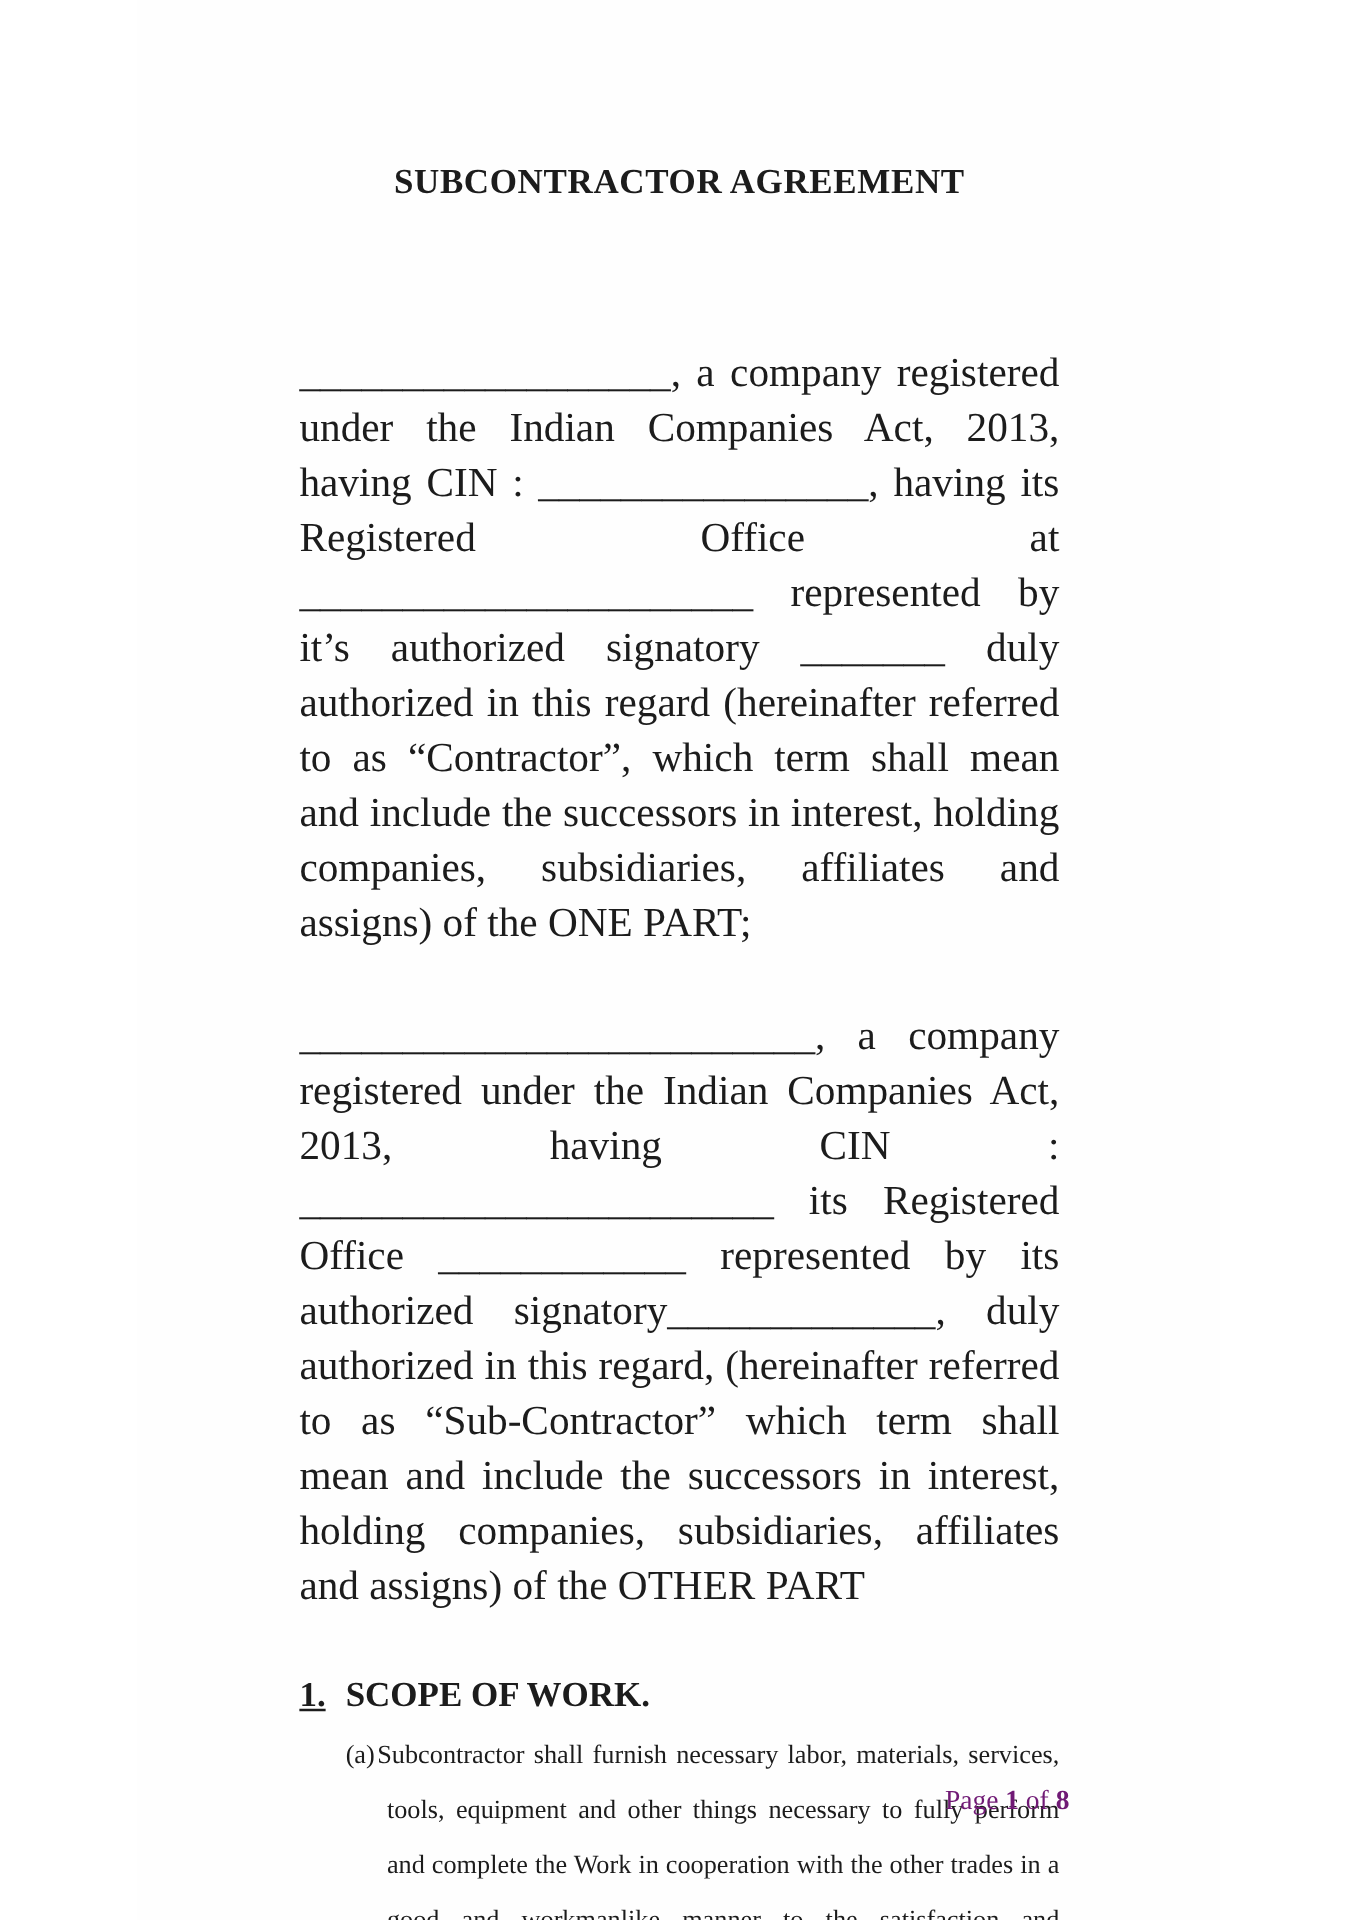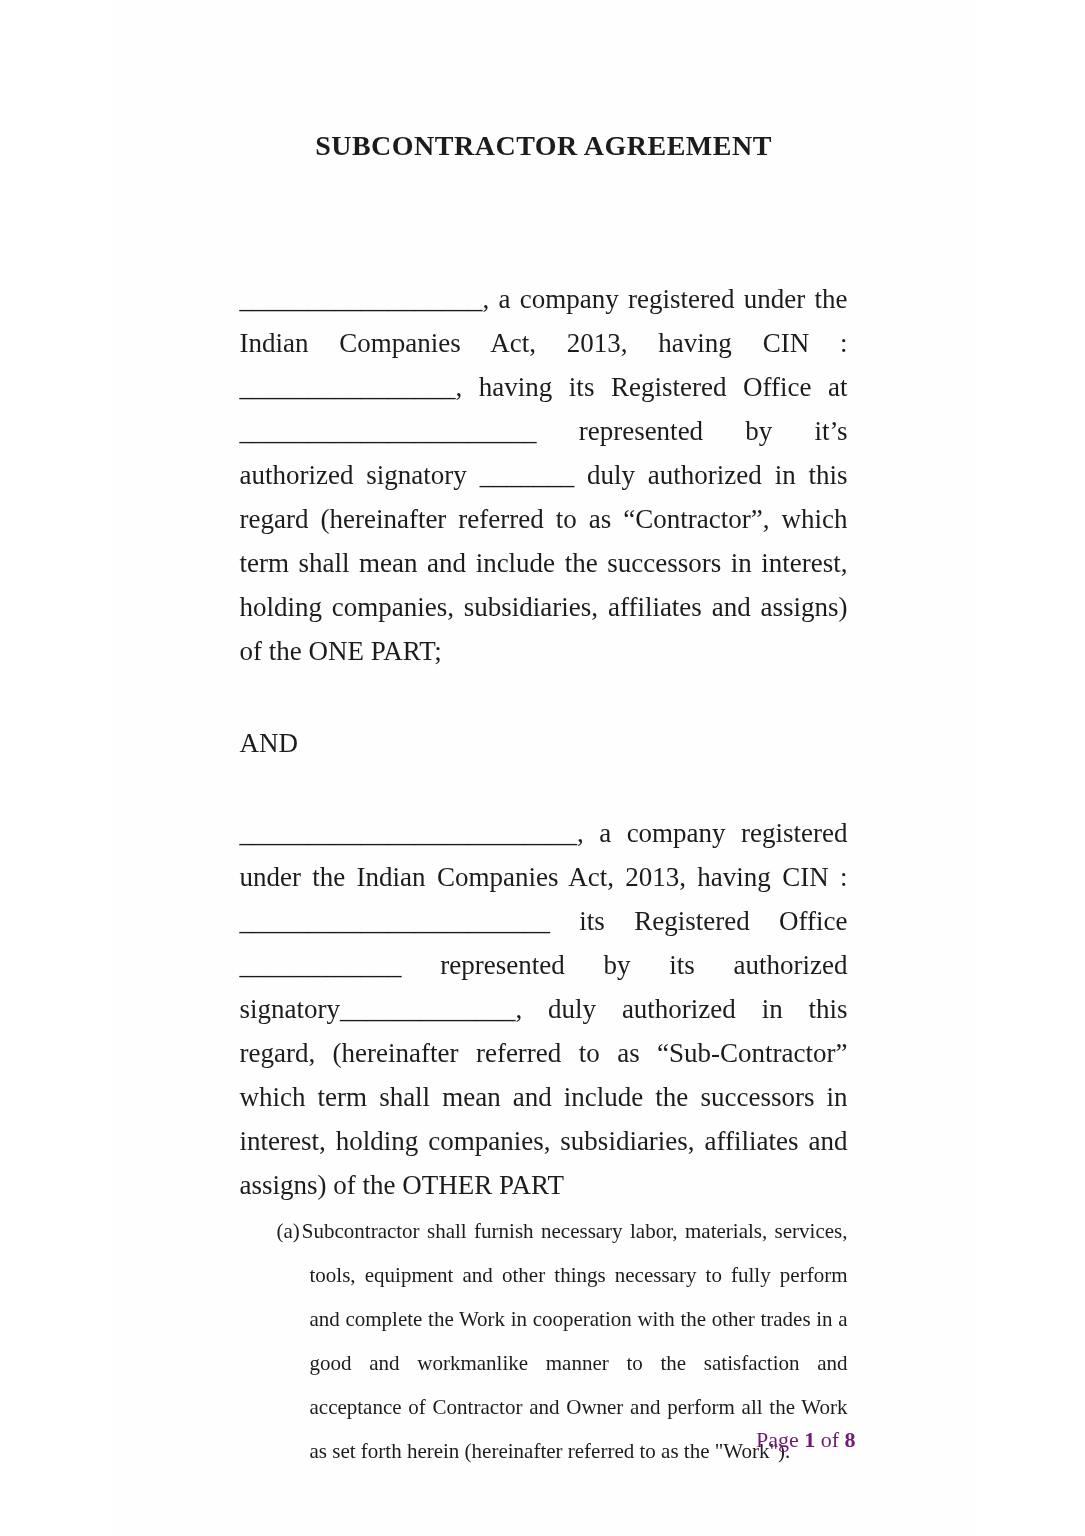--- a/index.html
+++ b/index.html
@@ -18,21 +18,21 @@
     padding: 131px 128px 0 130px; 
   }
   .title {
     text-align: center;
     font-size: 28px;
     font-weight: bold;
     letter-spacing: 0.5px;
     line-height: 30px;
   }
   .para {
-    font-size: 27px;
+    font-size: 33px;
     line-height: 44px;
   }
   .justify {
     text-align: justify;
   }
   .p-contractor { margin-top: 116px; }
   .p-and        { margin-top: 48px; }
   .p-subcontractor { margin-top: 46px; }
   .section-heading {
     margin-top: 44px;
@@ -65,24 +65,26 @@
 </head>
 <body>
 
 <div class="page">
   <div class="content">
 
     <h1 class="title">SUBCONTRACTOR AGREEMENT</h1>
 
     <p class="para justify p-contractor">__________________, a company registered under the Indian Companies Act, 2013, having CIN : ________________, having its Registered Office at ______________________ represented by it’s authorized signatory _______ duly authorized in this regard (hereinafter referred to as “Contractor”, which term shall mean and include the successors in interest, holding companies, subsidiaries, affiliates and assigns) of the ONE PART;</p>
 
-    <p class="para p-and">AND</p>
 
     <p class="para justify p-subcontractor">_________________________, a company registered under the Indian Companies Act, 2013, having CIN : _______________________ its Registered Office ____________ represented by its authorized signatory_____________, duly authorized in this regard, (hereinafter referred to as “Sub-Contractor” which term shall mean and include the successors in interest, holding companies, subsidiaries, affiliates and assigns) of the OTHER PART</p>
 
+    <div class="section-heading">
+      <span class="section-num">1.</span><span class="section-title">SCOPE OF WORK.</span>
+    </div>
 
     <div class="list">
       <div class="li justify">
         <span class="marker">(a)</span><span>Subcontractor shall furnish necessary labor, materials, services, tools, equipment and other things necessary to fully perform and complete the Work in cooperation with the other trades in a good and workmanlike manner to the satisfaction and acceptance of Contractor and Owner and perform all the Work as set forth herein (hereinafter referred to as the "Work").</span>
       </div>
     </div>
 
   </div>
 
   <div class="footer">

